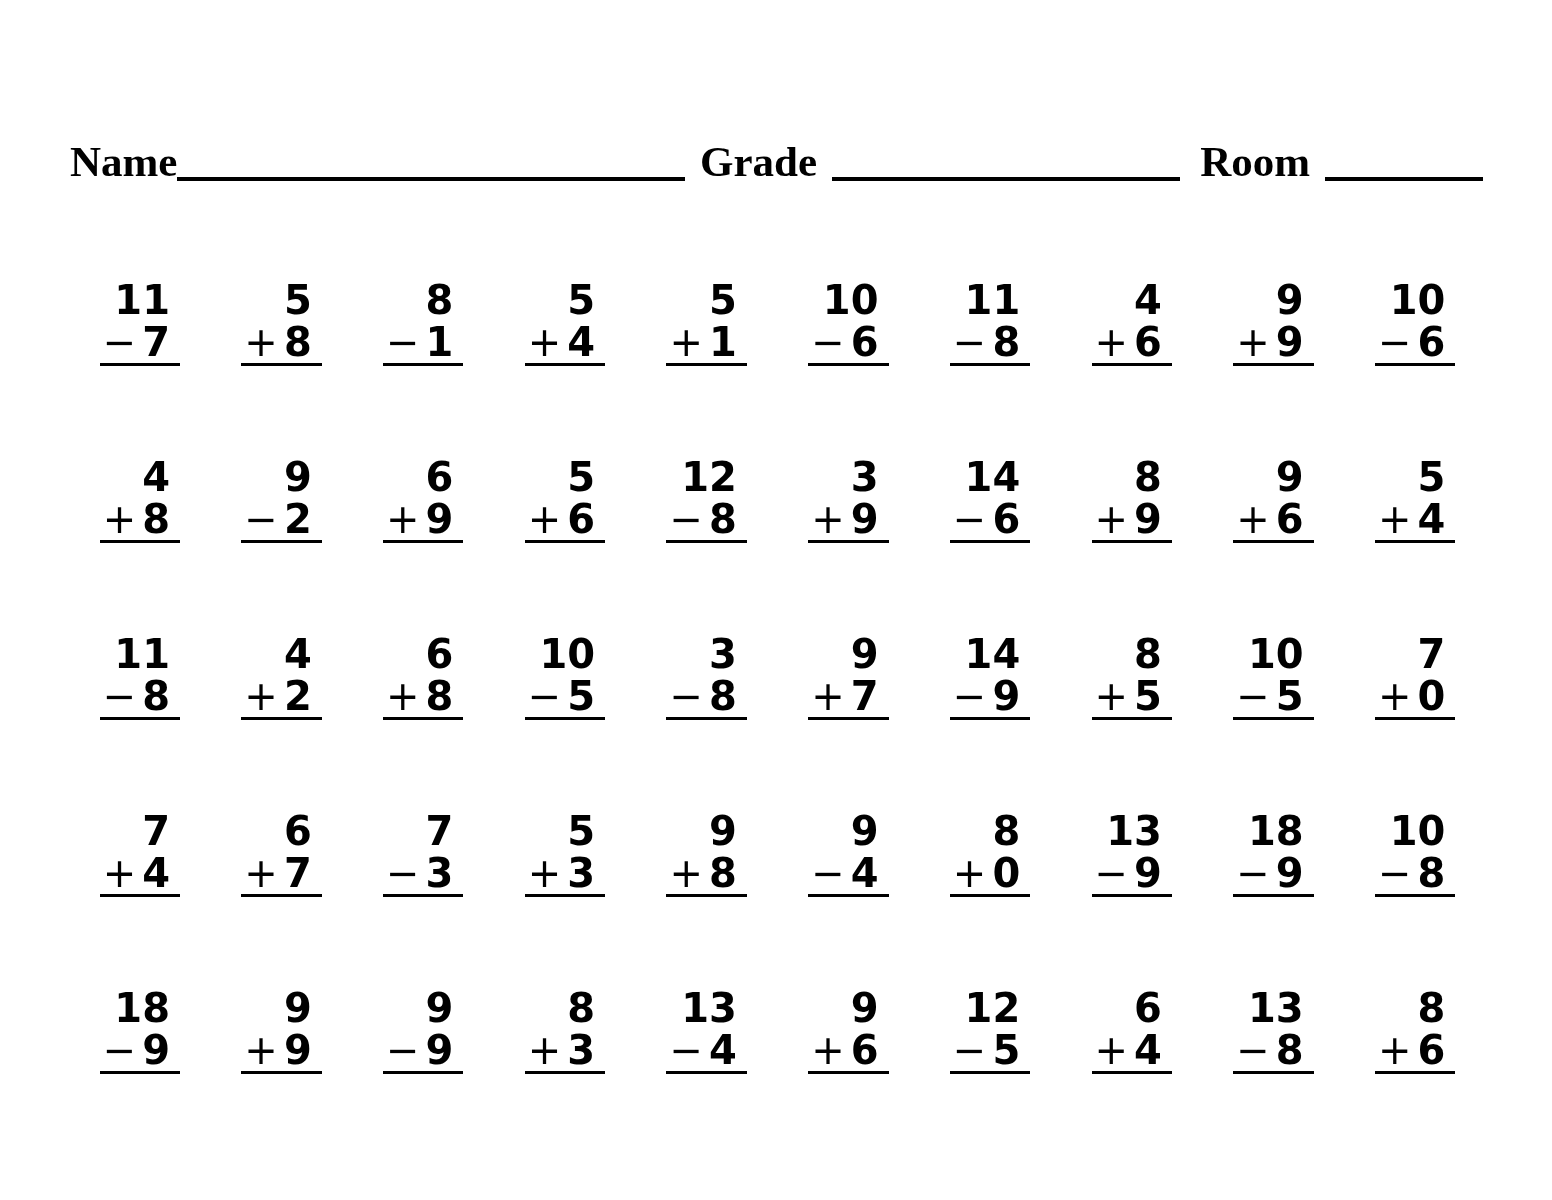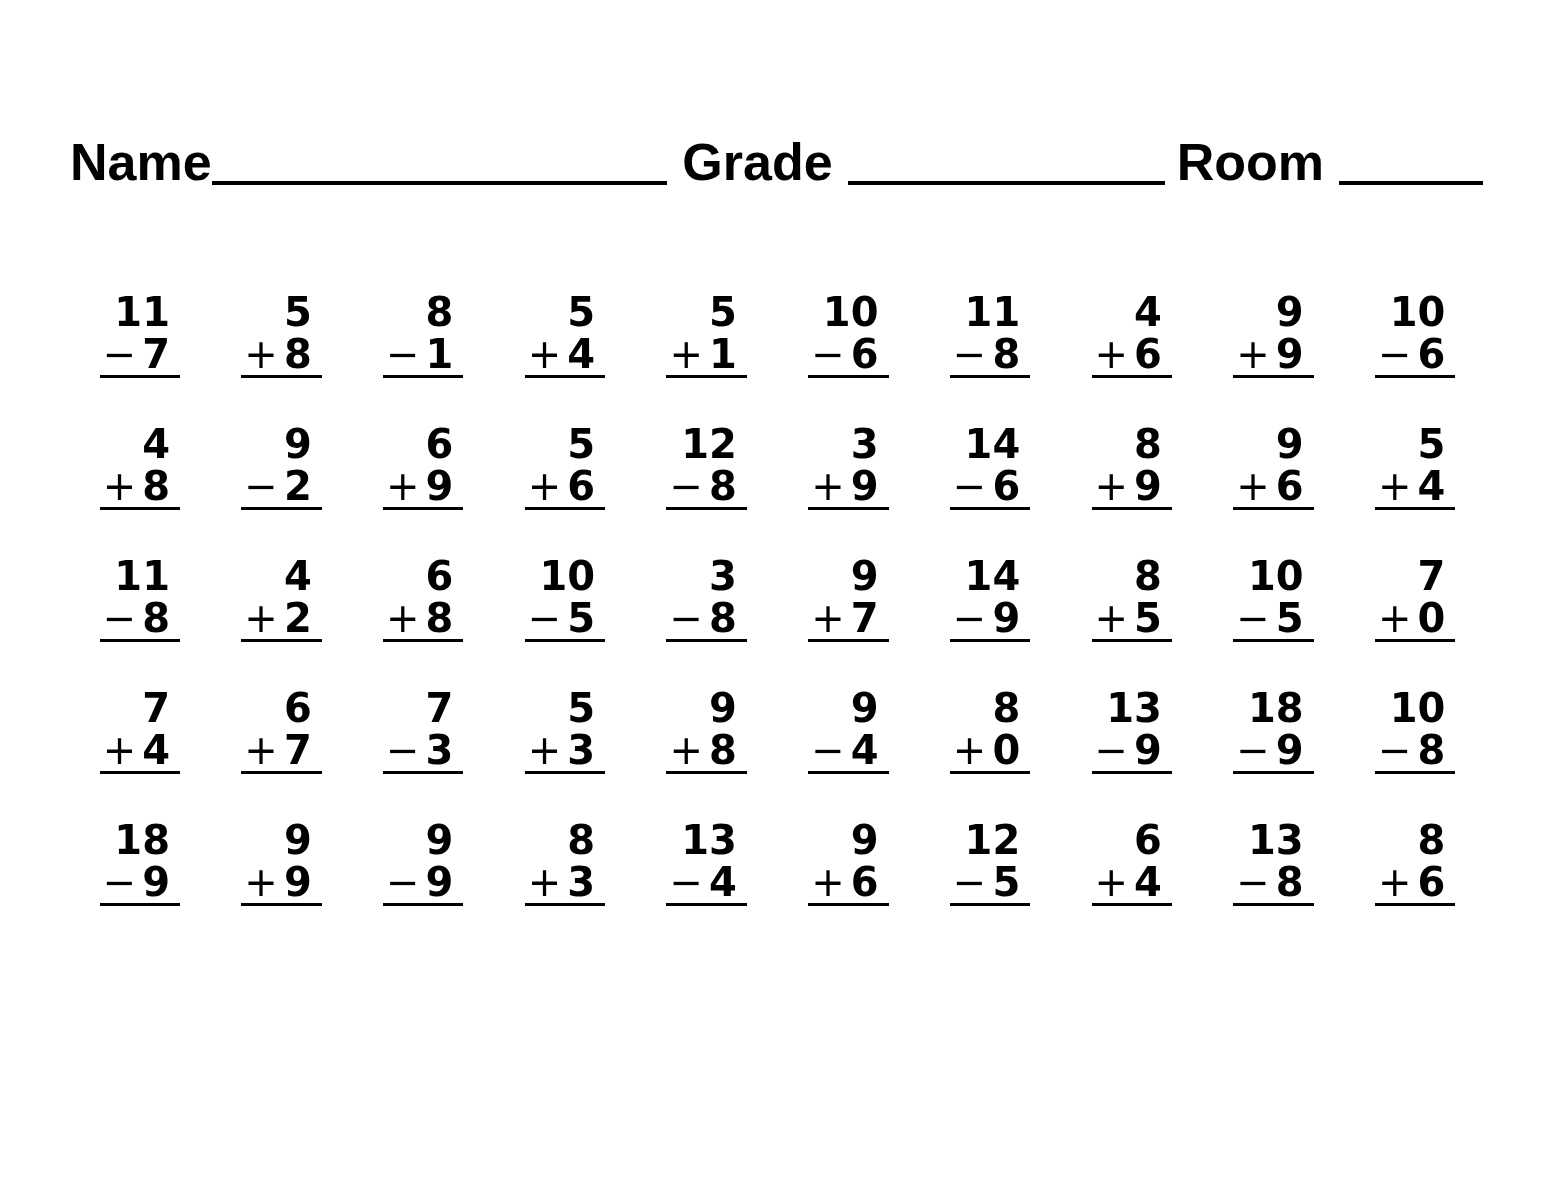--- a/index.html
+++ b/index.html
@@ -16,48 +16,47 @@
   }
 
   
   .sheet-header {
     position: absolute;
     left: 70px;
     top: 138px;
     width: 1413px;
     display: flex;
     align-items: baseline;
-    font-family: Liberation Sans, sans-serif;
+    font-family: Liberation Serif, serif;
     font-weight: bold;
-    font-size: 52px;
+    font-size: 43px;
     line-height: 48px;
     white-space: nowrap;
   }
   .blank-line {
     display: inline-block;
     height: 0;
     border-bottom: 4px solid #000;
     transform: translateY(5px);
   }
   .name-line  { flex: 1 1 500px; min-width: 300px; }
   .grade-line { width: 348px; flex: 0 1 348px; margin-left: 15px; }
   .room-line  { width: 158px; flex: 0 1 158px; margin-left: 15px; }
   .grade-label { margin-left: 15px; text-align: right; }
-  .room-label  { margin-left: 12px; }
+  .room-label  { margin-left: 20px; }
 
   
   .problems-grid {
     position: absolute;
     left: 69px;
     top: 279px;
     width: 1417px;
     display: grid;
     grid-template-columns: repeat(10, 1fr);
-    row-gap: 45px;
-    margin-top: 12px;
+    row-gap: 90px;
   }
   .cell {
     display: flex;
     justify-content: center;
     align-items: flex-start;
   }
   .problem {
     display: inline-block;
     text-align: right;
     font-family: "DejaVu Sans", sans-serif;

